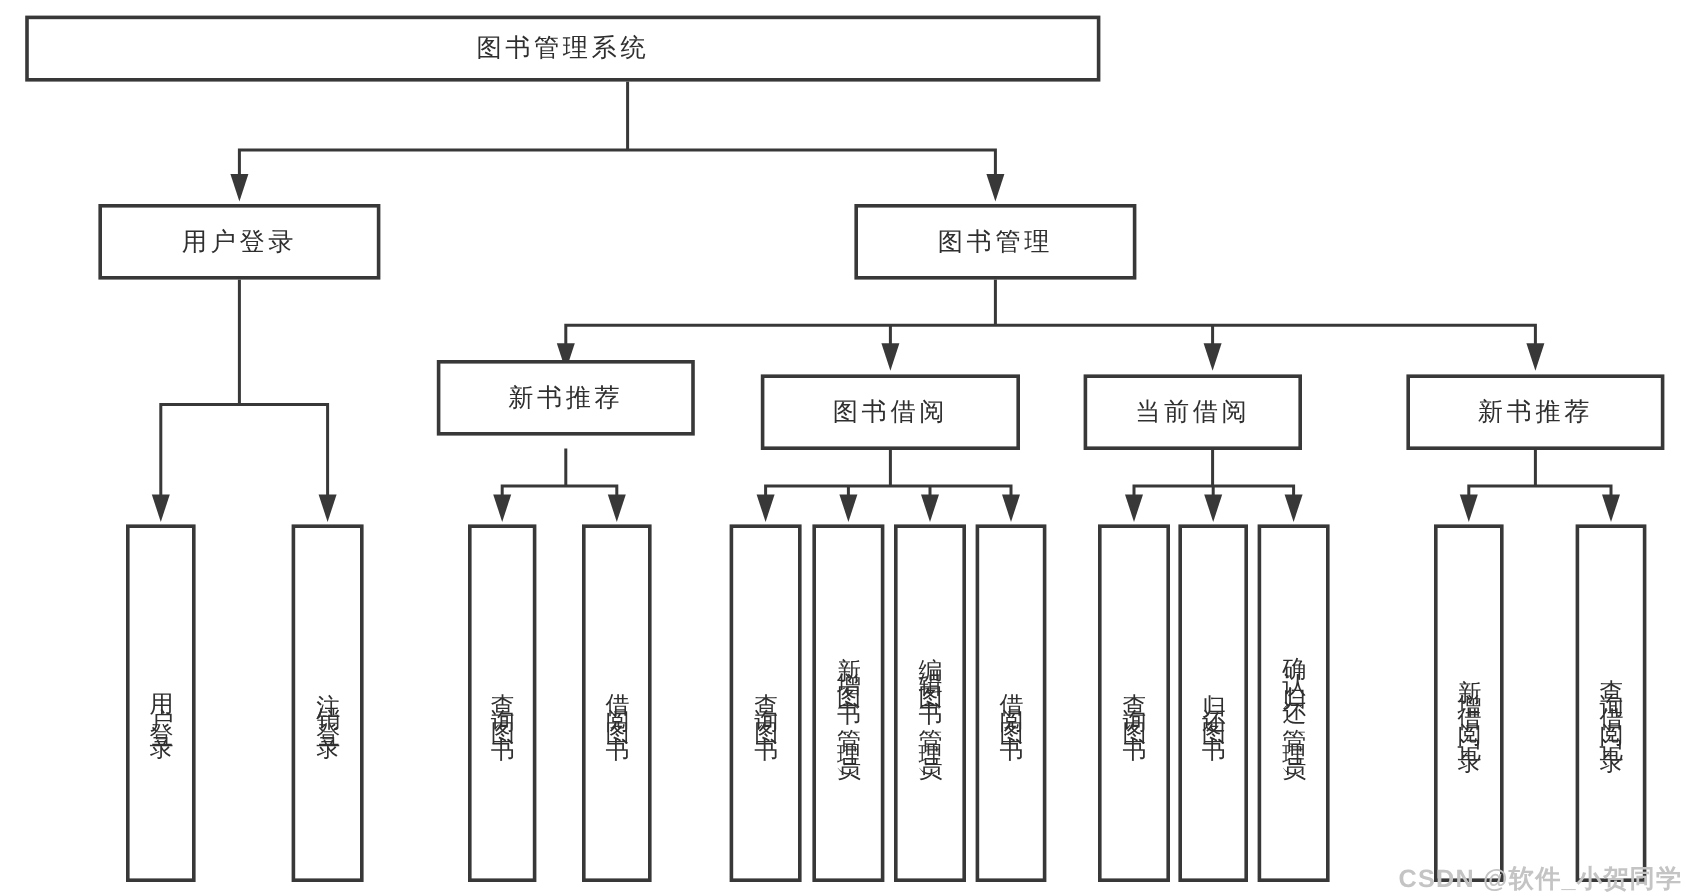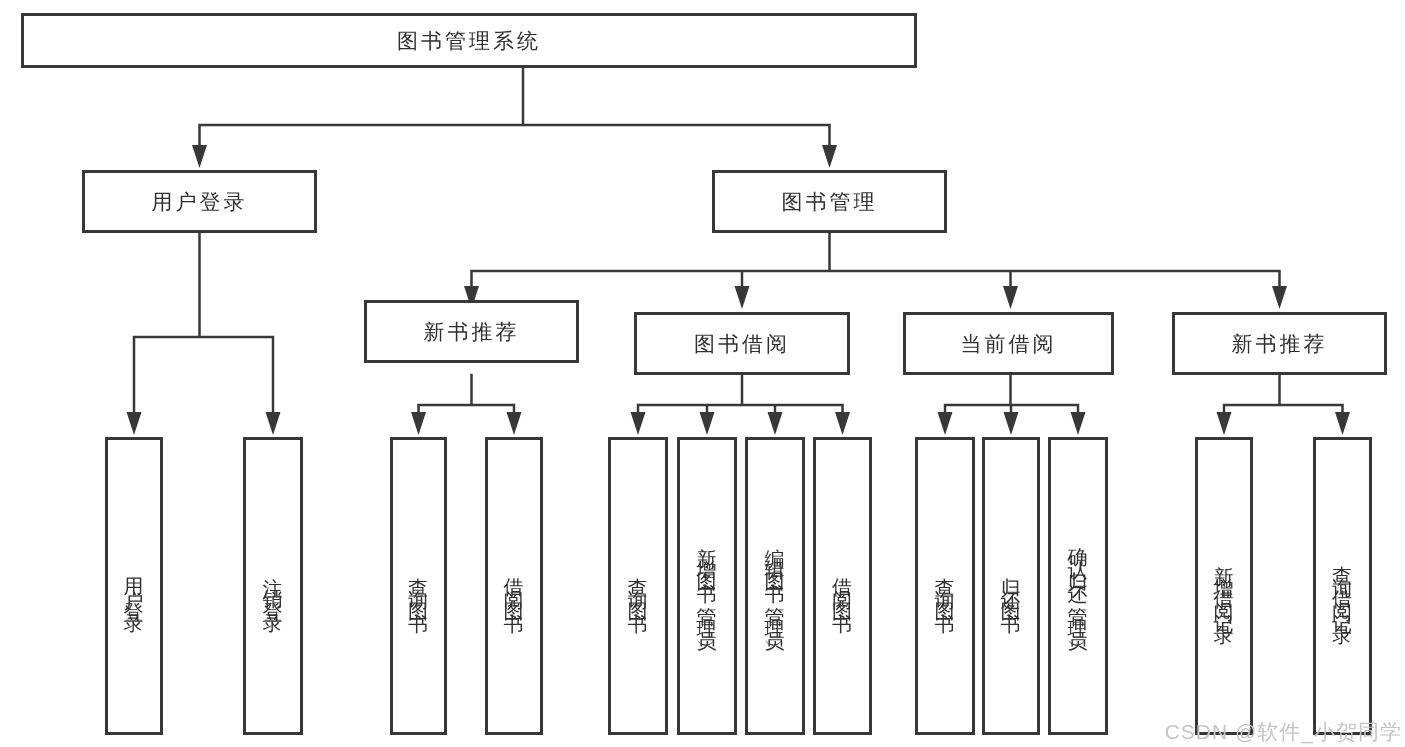--- a/index.html
+++ b/index.html
@@ -13,21 +13,21 @@
     box-sizing:border-box;display:flex;align-items:center;justify-content:center;
     color:var(--text,#2f2f2f);z-index:2;
   }
   .h-label{font-size:21px;letter-spacing:3px;white-space:nowrap;line-height:1;}
   .v-label{
     writing-mode:vertical-rl;text-orientation:mixed;
     font-size:20px;letter-spacing:12px;line-height:1;white-space:nowrap;
   }
   .watermark{
     position:absolute;right:3px;bottom:1px;font-size:21px;letter-spacing:1px;
-    color:var(--wm,#c4c4c4);z-index:5;white-space:nowrap;
+    color:var(--wm,#c4c4c4);z-index:5;white-space:nowrap;font-weight:bold;
   }
 </style>
 </head>
 <body>
 
 <div id="canvas">
 
   <svg id="connector-layer" viewBox="0 0 1405 747" xmlns="http://www.w3.org/2000/svg">
       <g>
         <path d="M 523 67 L 523 125 M 199.5 125 L 829.5 125 M 199.5 125 L 199.5 158 M 829.5 125 L 829.5 158" fill="none" stroke="#383838" stroke-width="2.5" stroke-linecap="square"></path>
@@ -81,21 +81,21 @@
   <div class="box" style="left:712px;top:170px;width:235px;height:63px">
     <span class="h-label">图书管理</span>
   </div>
 
   <div class="box" style="left:364px;top:300px;width:215px;height:63px">
     <span class="h-label">新书推荐</span>
   </div>
   <div class="box" style="left:634px;top:312px;width:216px;height:63px">
     <span class="h-label">图书借阅</span>
   </div>
-  <div class="box" style="left:903px;top:312px;width:211px;height:63px">
+  <div class="box" style="left:903px;top:312px;width:182px;height:63px">
     <span class="h-label">当前借阅</span>
   </div>
   <div class="box" style="left:1172px;top:312px;width:215px;height:63px">
     <span class="h-label">新书推荐</span>
   </div>
 
   <div class="box" style="left:105px;top:437px;width:58px;height:298px">
     <span class="v-label">用户登录</span>
   </div>
   <div class="box" style="left:243px;top:437px;width:60px;height:298px">

